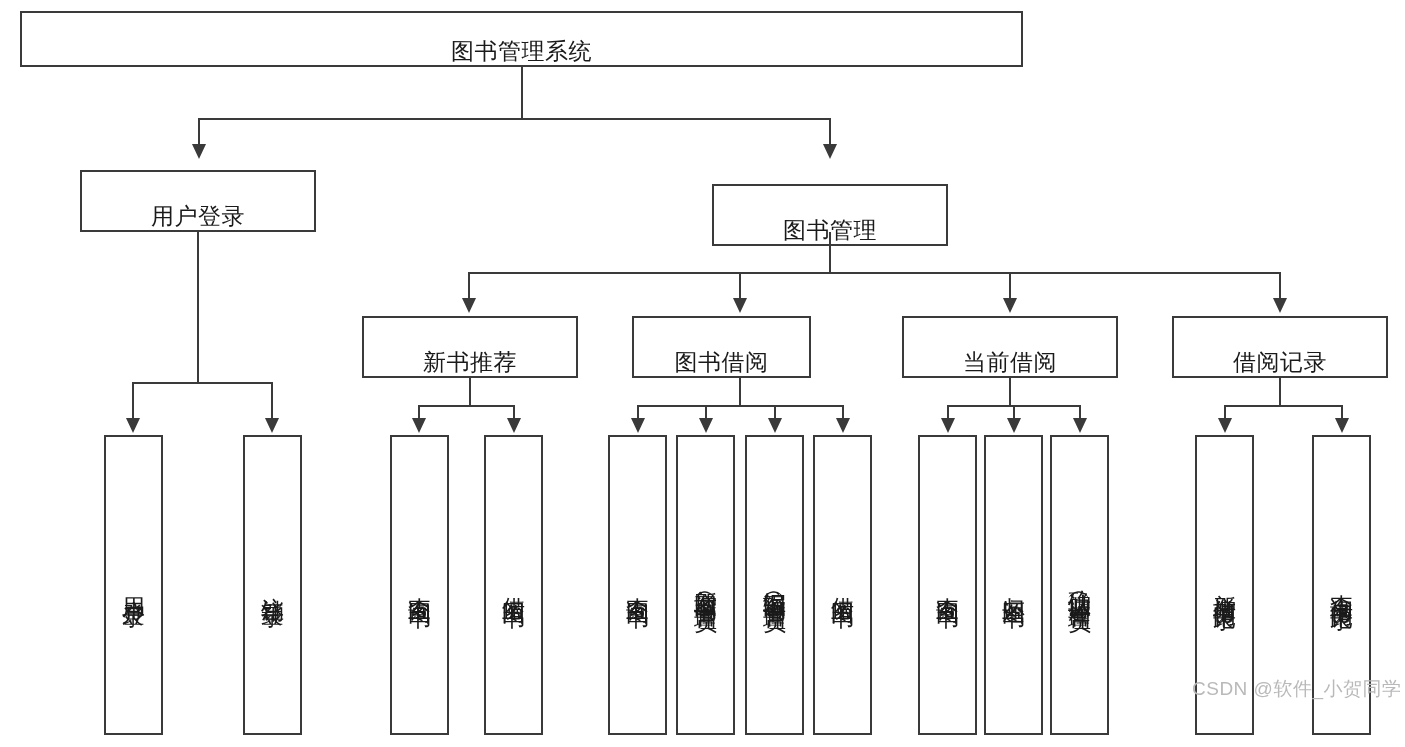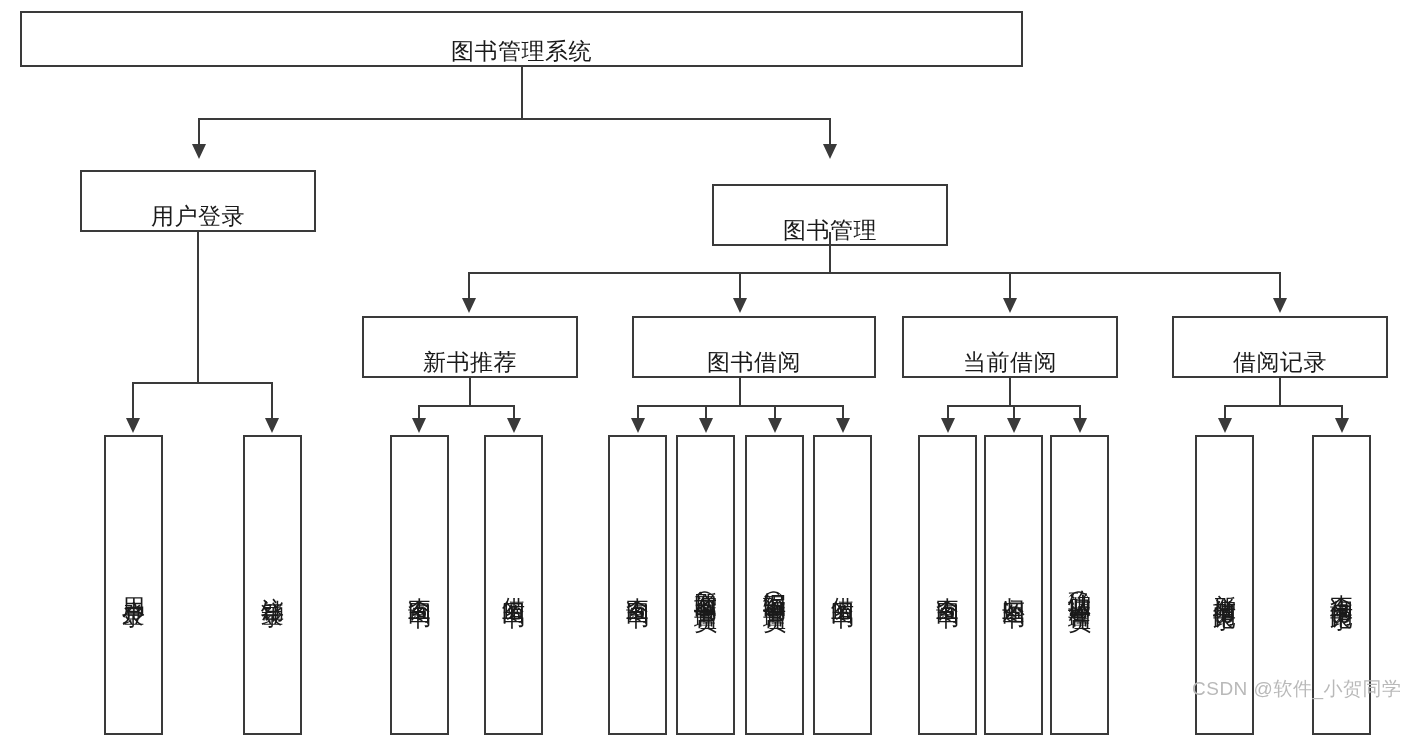--- a/index.html
+++ b/index.html
@@ -117,21 +117,21 @@
   <div class="vline" style="left:739px; top:272px; height:28px;"></div>
   <div class="arrow" style="left:733px; top:298px;"></div>
   <div class="vline" style="left:1009px; top:272px; height:28px;"></div>
   <div class="arrow" style="left:1003px; top:298px;"></div>
   <div class="vline" style="left:1279px; top:272px; height:28px;"></div>
   <div class="arrow" style="left:1273px; top:298px;"></div>
 
   <div class="node horiz" style="left:362px; top:316px; width:216px; height:62px;">
     <span class="lbl">新书推荐</span>
   </div>
-  <div class="node horiz" style="left:632px; top:316px; width:244px; height:62px;">
+  <div class="node horiz" style="left:632px; top:316px; width:179px; height:62px;">
     <span class="lbl">图书借阅</span>
   </div>
   <div class="node horiz" style="left:1172px; top:316px; width:216px; height:62px;">
     <span class="lbl">借阅记录</span>
   </div>
   <div class="node horiz" style="left:902px; top:316px; width:216px; height:62px;">
     <span class="lbl">当前借阅</span>
   </div>
 
   <div class="vline" style="left:469px; top:378px; height:27px;"></div>

